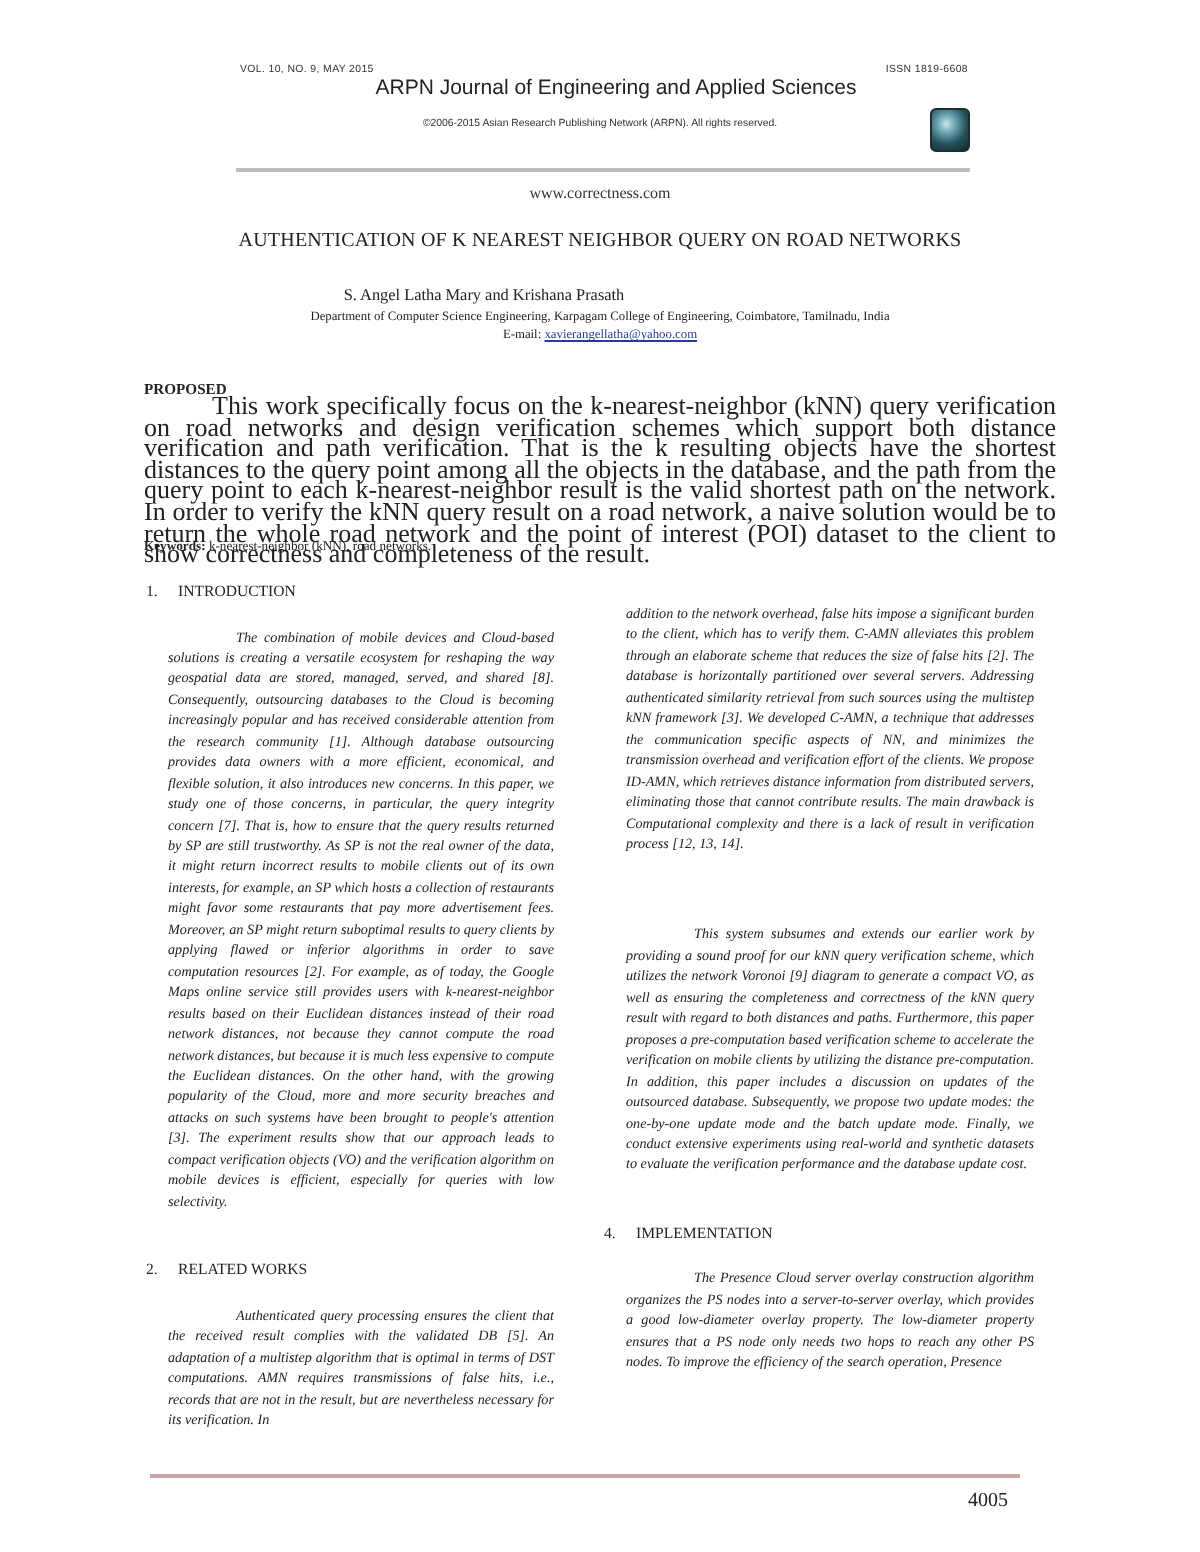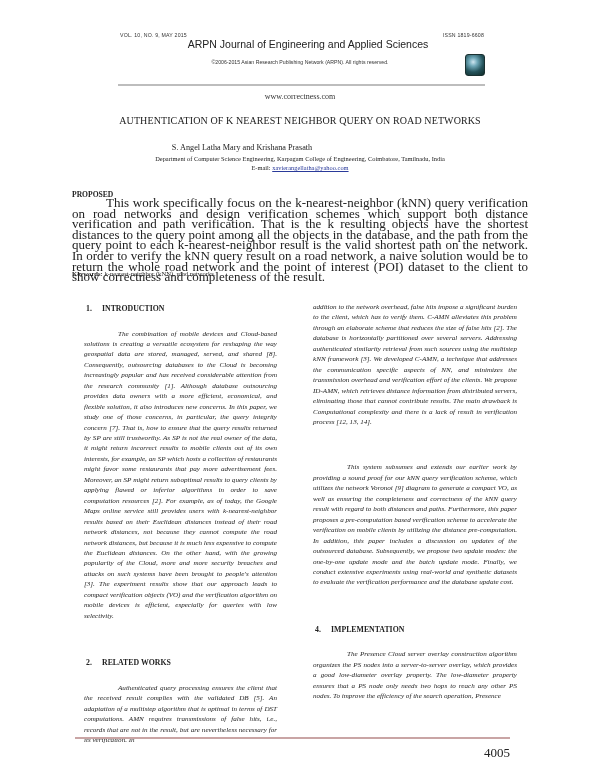--- a/index.html
+++ b/index.html
@@ -20,28 +20,28 @@
   .email-link { color: #2a3a9a; text-decoration: underline; }
 
   .abstract-head { position: absolute; top: 190px; left: 72px; font-weight: bold; font-size: 7.6px; }
   .abstract-body { position: absolute; top: 198px; left: 72px; width: 456px; font-size: 13px; line-height: 10.6px; text-align: justify; text-indent: 34px; }
   .keywords { position: absolute; top: 270px; left: 72px; font-size: 6.6px; }
   .keywords b { font-weight: bold; }
 
   .col { position: absolute; width: 217px; font-size: 7.1px; line-height: 10.45px; text-align: justify; }
   .col-left { left: 72px; top: 290px; }
   .col-right { left: 301px; top: 290px; width: 228px; }
-  .sec-head { font-weight: bold; font-size: 7.8px; line-height: 10.5px; margin: 14px; }
+  .sec-head { font-weight: normal; font-size: 7.8px; line-height: 10.5px; margin: 1px; }
   .sec-head .num { display: inline-block; width: 16px; }
   .para { margin: 12px; text-indent: 34px; font-style: italic; }
   .para.noindent { text-indent: 0; }
   .gap { height: 11px; }
 
   .foot-rule { position: absolute; left: 75px; top: 737px; width: 435px; height: 2px; background: #c9a5a5; }
-  .page-num { position: absolute; top: 745px; left: 484px; font-size: 13px; color: #222; }
+  .page-num { position: absolute; top: 745px; left: 484px; font-size: 10px; color: #222; }
 </style>
 </head>
 <body>
 
 <div class="hdr-meta hdr-vol">VOL. 10, NO. 9, MAY 2015</div>
 <div class="hdr-meta hdr-issn">ISSN 1819-6608</div>
 <div class="hdr-journal">ARPN Journal of Engineering and Applied Sciences</div>
 <div class="hdr-copy">©2006-2015 Asian Research Publishing Network (ARPN). All rights reserved.</div>
 <div class="hdr-logo"></div>
 <div class="hdr-rule"></div>

